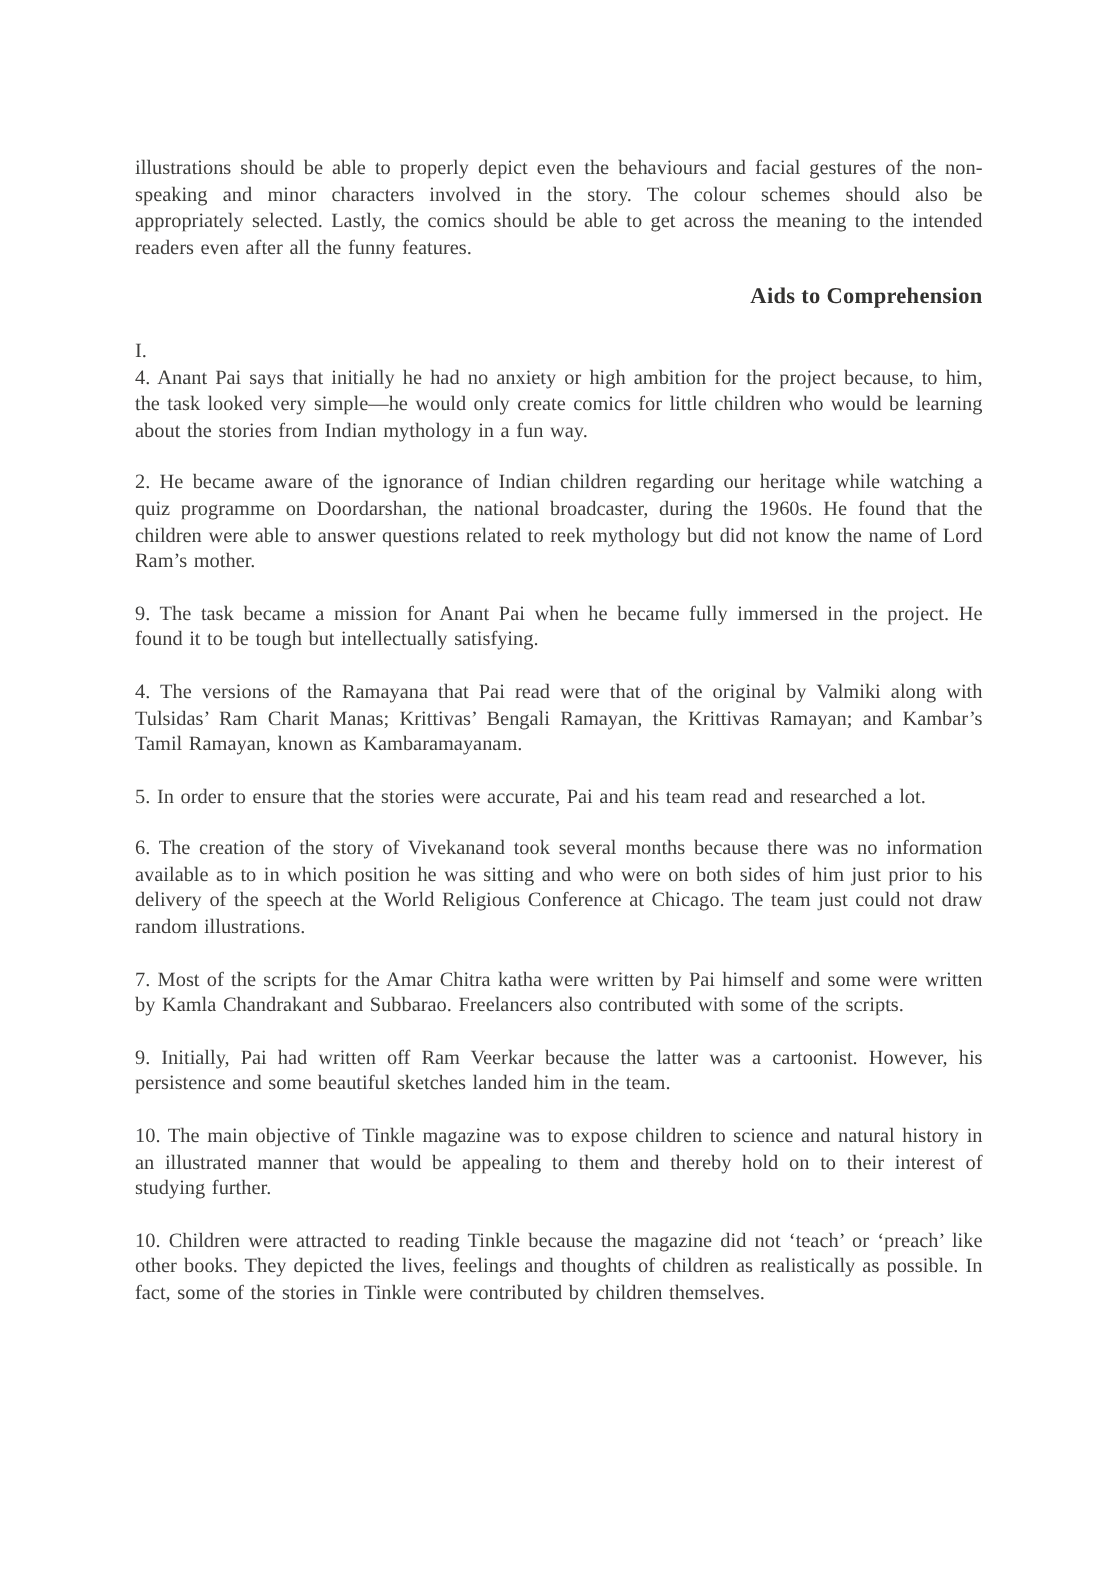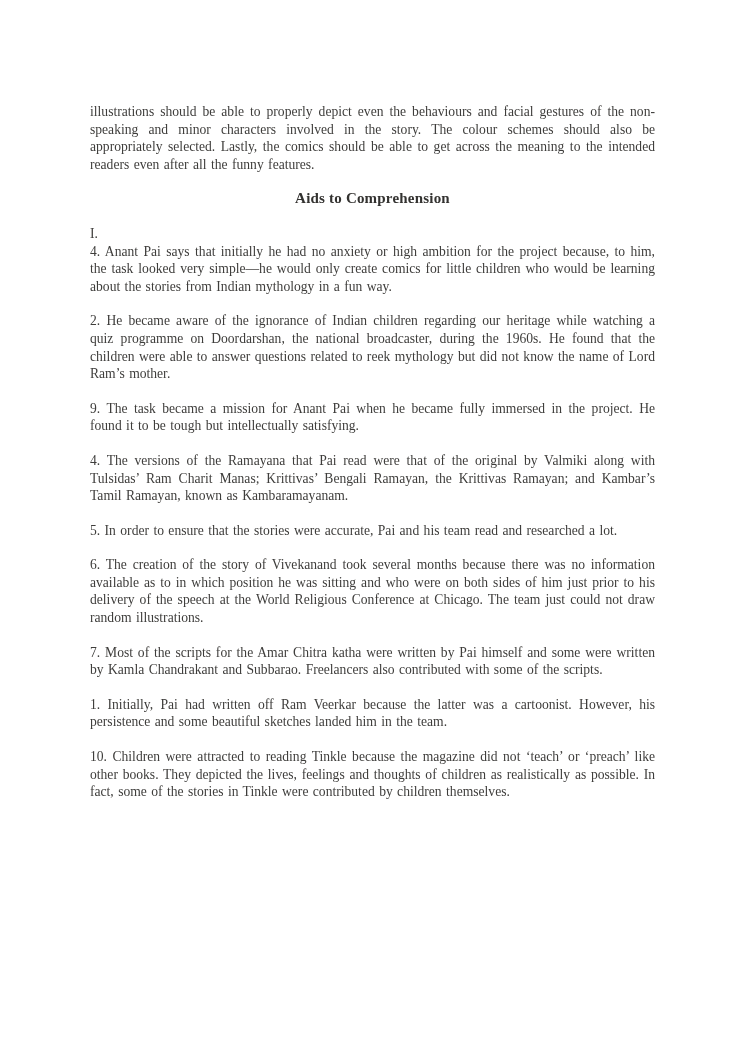--- a/index.html
+++ b/index.html
@@ -24,21 +24,21 @@
     margin: 0 0 17px 0;
     text-align: justify;
     word-spacing: 1px;
   }
   .heading {
     margin: 0 0 17px 0;
     font-size: 15px;
     font-weight: 700;
     letter-spacing: 0.2px;
     color: #333230;
-    text-align: center;
+    text-align: right;
   }
   .section-label {
     margin: 0;
     text-align: left;
   }
   .answers .para:first-child {
     margin-top: 0;
   }
 </style>
 </head>
@@ -53,17 +53,18 @@
   <p class="section-label">I.</p>
 
   <div class="answers">
     <p class="para">4. Anant Pai says that initially he had no anxiety or high ambition for the project because, to him, the task looked very simple—he would only create comics for little children who would be learning about the stories from Indian mythology in a fun way.</p>
     <p class="para">2. He became aware of the ignorance of Indian children regarding our heritage while watching a quiz programme on Doordarshan, the national broadcaster, during the 1960s. He found that the children were able to answer questions related to reek mythology but did not know the name of Lord Ram’s mother.</p>
     <p class="para">9. The task became a mission for Anant Pai when he became fully immersed in the project. He found it to be tough but intellectually satisfying.</p>
     <p class="para">4. The versions of the Ramayana that Pai read were that of the original by Valmiki along with Tulsidas’ Ram Charit Manas; Krittivas’ Bengali Ramayan, the Krittivas Ramayan; and Kambar’s Tamil Ramayan, known as Kambaramayanam.</p>
     <p class="para">5. In order to ensure that the stories were accurate, Pai and his team read and researched a lot.</p>
     <p class="para">6. The creation of the story of Vivekanand took several months because there was no information available as to in which position he was sitting and who were on both sides of him just prior to his delivery of the speech at the World Religious Conference at Chicago. The team just could not draw random illustrations.</p>
     <p class="para">7. Most of the scripts for the Amar Chitra katha were written by Pai himself and some were written by Kamla Chandrakant and Subbarao. Freelancers also contributed with some of the scripts.</p>
-    <p class="para">1. Initially, Pai had written off Ram Veerkar because the latter was a cartoonist. However, his persistence and some beautiful sketches landed him in the team.</p>
+    <p class="para">9. Initially, Pai had written off Ram Veerkar because the latter was a cartoonist. However, his persistence and some beautiful sketches landed him in the team.</p>
+    <p class="para">10. The main objective of Tinkle magazine was to expose children to science and natural history in an illustrated manner that would be appealing to them and thereby hold on to their interest of studying further.</p>
     <p class="para">10. Children were attracted to reading Tinkle because the magazine did not ‘teach’ or ‘preach’ like other books. They depicted the lives, feelings and thoughts of children as realistically as possible. In fact, some of the stories in Tinkle were contributed by children themselves.</p>
   </div>
 
 </div>
 
 </body></html>

